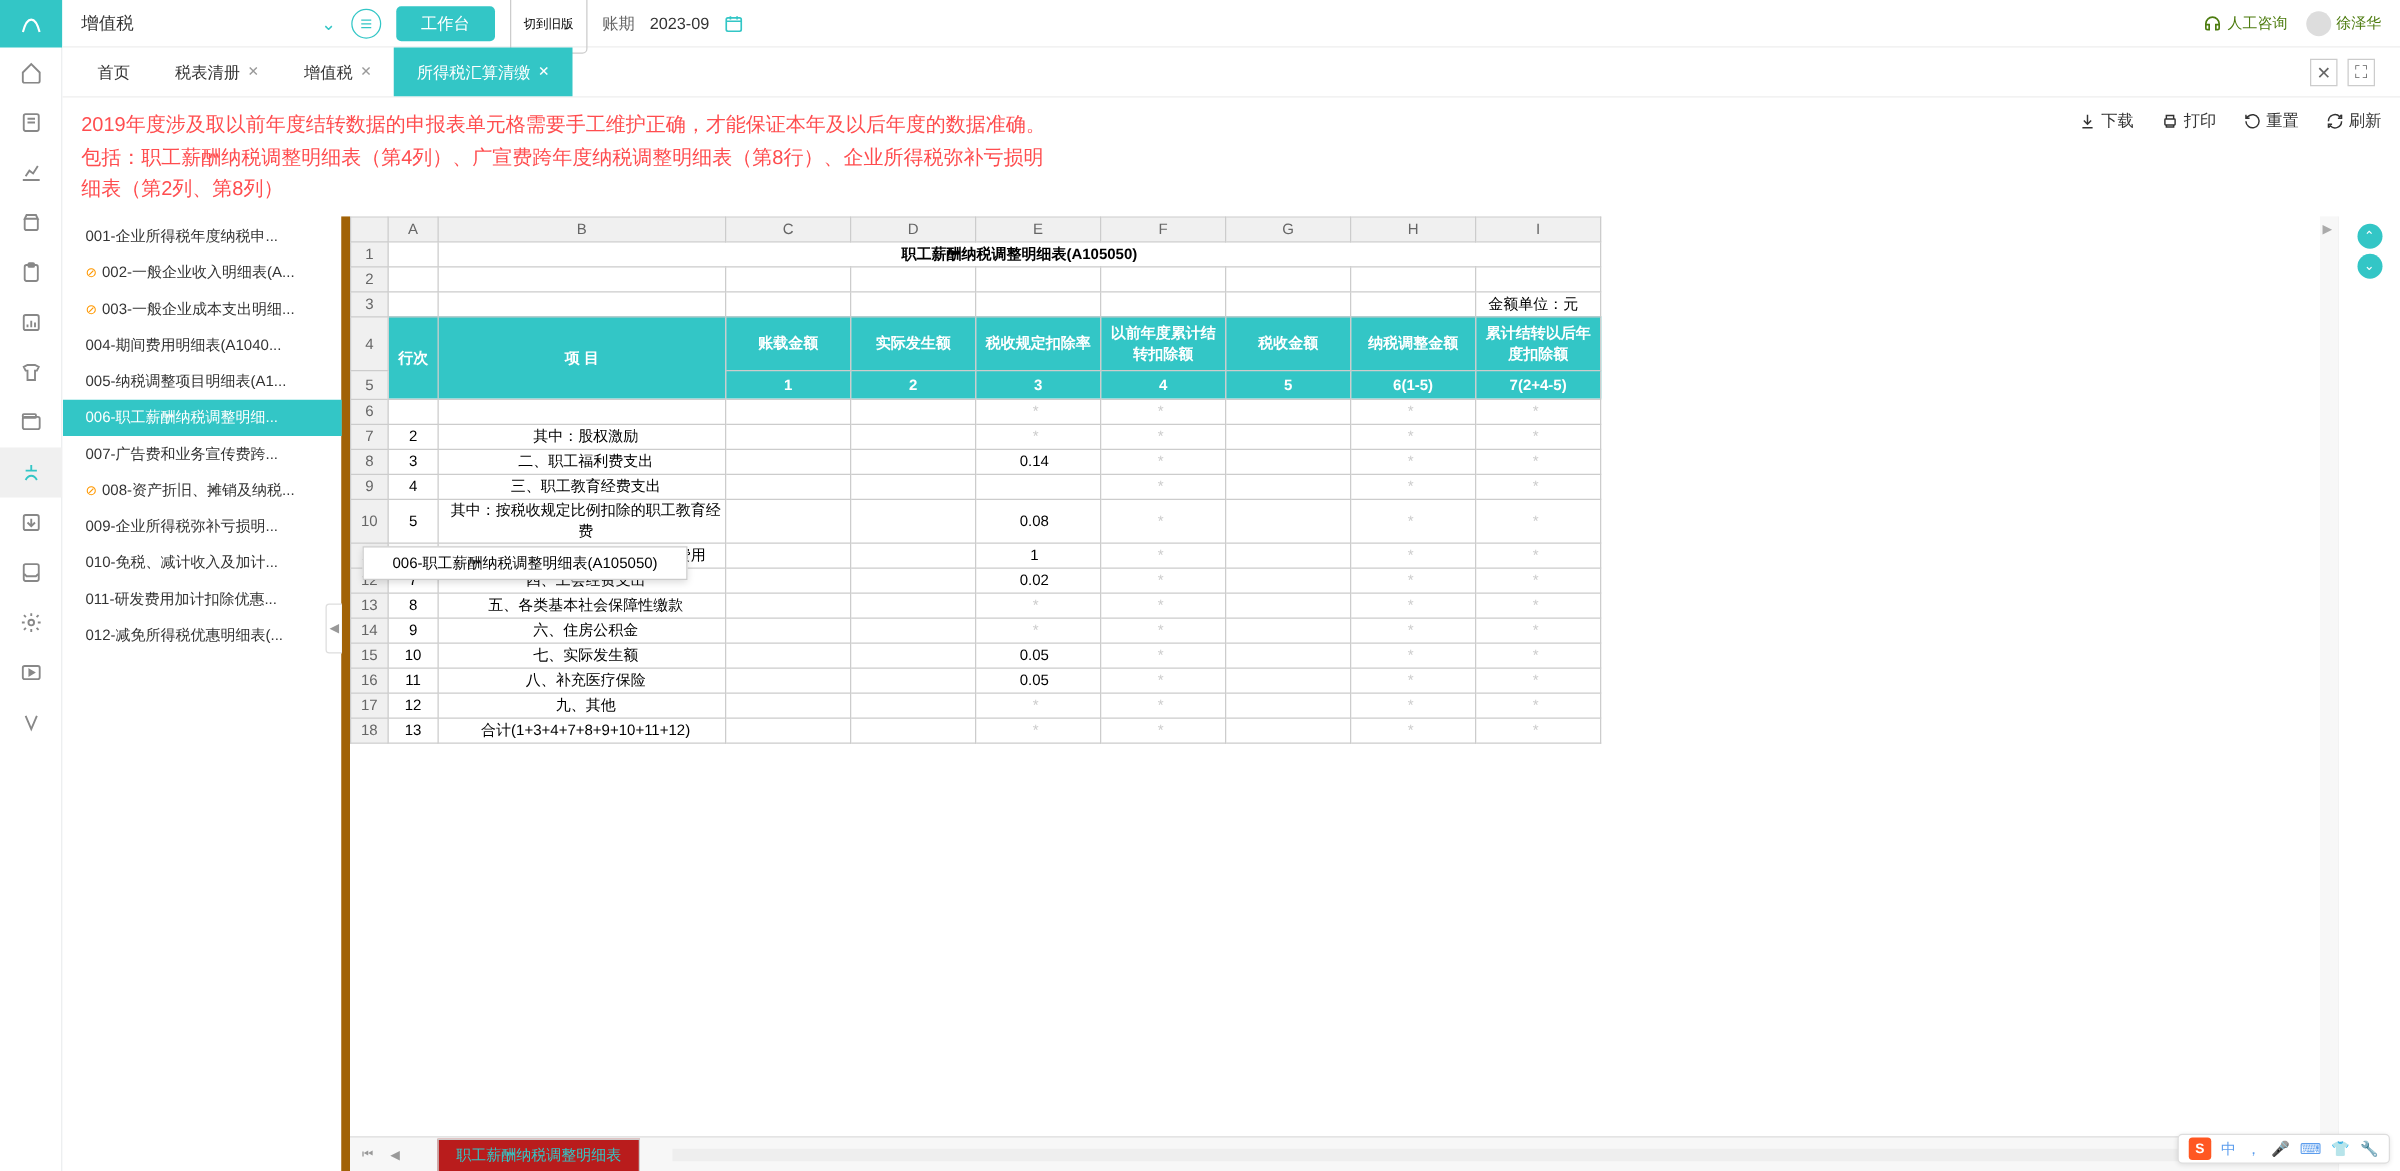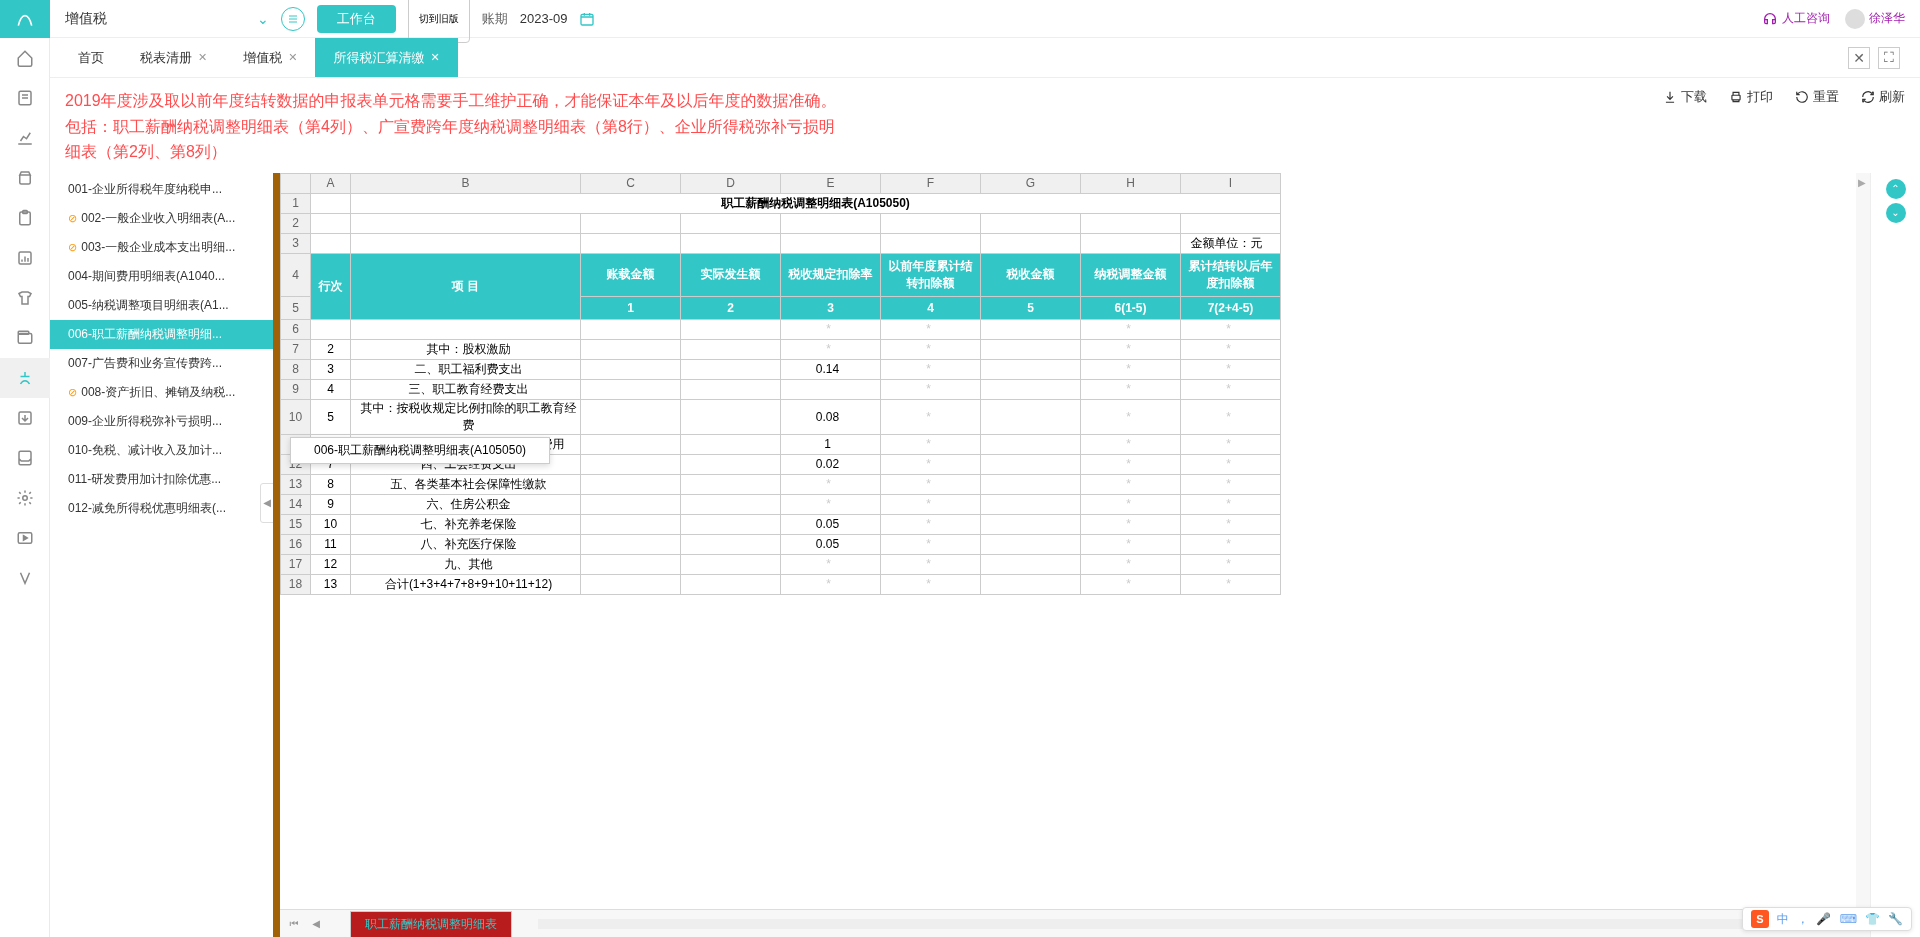--- a/index.html
+++ b/index.html
@@ -19,21 +19,21 @@
 .top-header { height: 38px; background: #fff; border-bottom: 1px solid #eee; display: flex; align-items: center; padding: 0 15px; gap: 12px; }
 .tax-select { color: #333; font-size: 14px; display: flex; align-items: center; gap: 150px; cursor: pointer; }
 .chevron { color: #33c6c6; }
 .circle-btn { width: 24px; height: 24px; border-radius: 50%; border: 1px solid #33c6c6; display: flex; align-items: center; justify-content: center; color: #33c6c6; cursor: pointer; }
 .workbench-btn { background: #33c6c6; color: #fff; padding: 5px 20px; border-radius: 4px; cursor: pointer; font-size: 13px; }
 .old-ver-btn { border: 1px solid #ccc; padding: 16px 10px; border-radius: 4px; cursor: pointer; font-size: 10px; }
 .period-label { color: #666; font-size: 13px; }
 .period-val { color: #333; font-size: 13px; }
 .cal-icon { color: #33c6c6; cursor: pointer; }
 .spacer { flex: 1; }
-.hdr-right { display: flex; align-items: center; gap: 15px; color: #a21caf; }
+.hdr-right { display: flex; align-items: center; gap: 15px; color: #4d7c0f; }
 .hdr-link { display: flex; align-items: center; gap: 4px; cursor: pointer; }
 .avatar { width: 20px; height: 20px; border-radius: 50%; background: #ddd; }
 
 
 .tabs-row { height: 40px; display: flex; align-items: stretch; border-bottom: 1px solid #eee; padding: 0 10px; position: relative; }
 .tab { padding: 0 18px; display: flex; align-items: center; gap: 6px; cursor: pointer; font-size: 13px; color: #333; }
 .tab.active { background: #33c6c6; color: #fff; }
 .tab-close { font-size: 11px; color: #999; cursor: pointer; }
 .tab.active .tab-close { color: #fff; }
 .tabs-btns { margin-left: auto; display: flex; align-items: center; gap: 8px; padding-right: 10px; }
@@ -499,21 +499,21 @@
                     <td class="col-data"></td>
                     <td class="col-data star">*</td>
                     <td class="col-data star">*</td>
                     <td class="col-data "></td>
                     <td class="col-data star">*</td>
                     <td class="col-data star">*</td>
                   </tr>
                   <tr>
                     <td class="row-hdr">15</td>
                     <td class="col-A">10</td>
-                    <td class="col-B left-text">七、补充养老保险</td>
+                    <td class="col-B left-text">七、实际发生额</td>
                     <td class="col-data"></td>
                     <td class="col-data"></td>
                     <td class="col-data right-text">0.05</td>
                     <td class="col-data star">*</td>
                     <td class="col-data "></td>
                     <td class="col-data star">*</td>
                     <td class="col-data star">*</td>
                   </tr>
                   <tr>
                     <td class="row-hdr">16</td>

